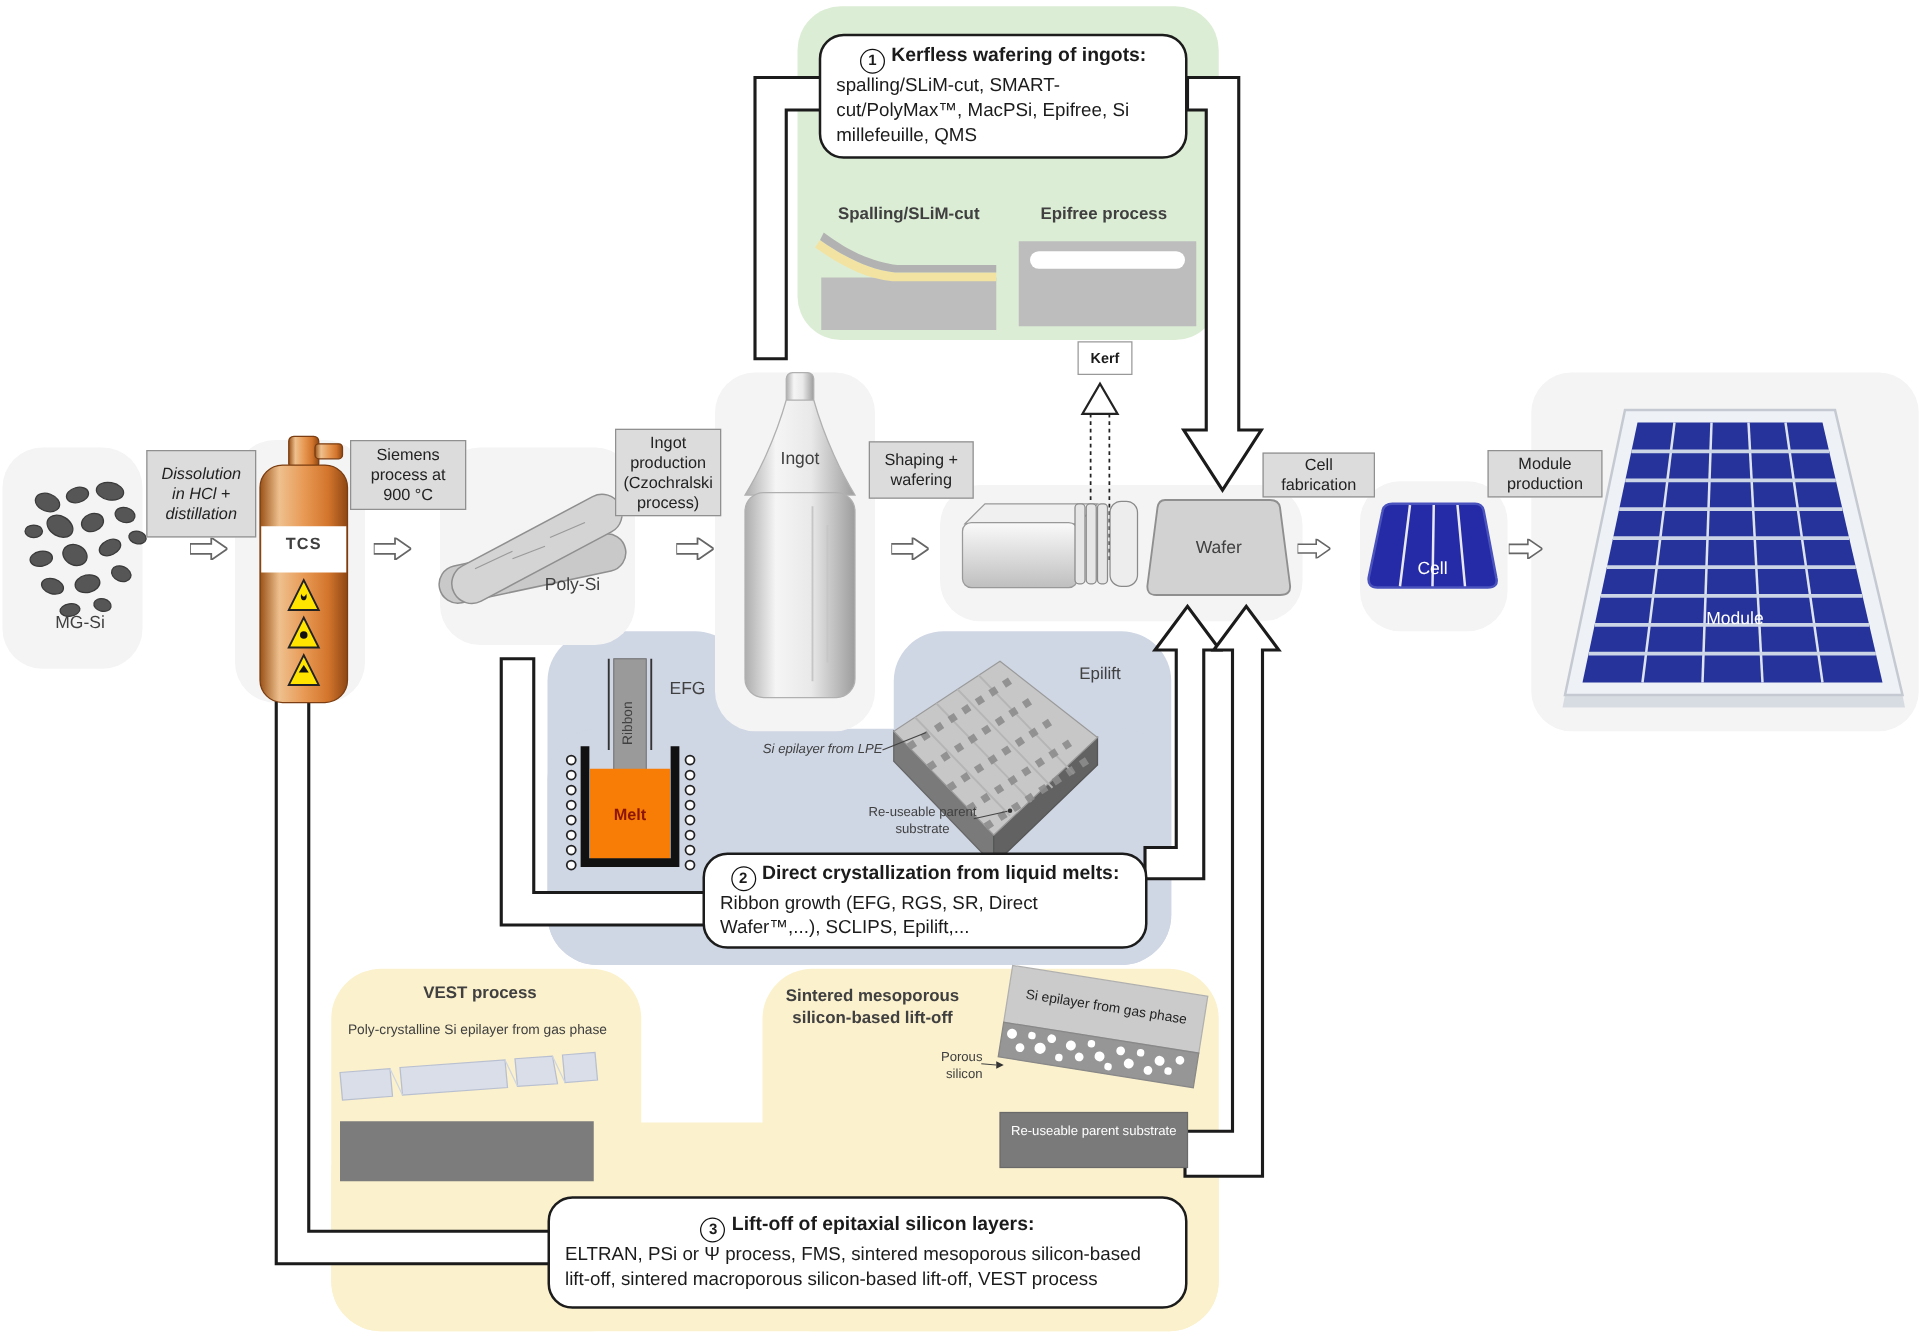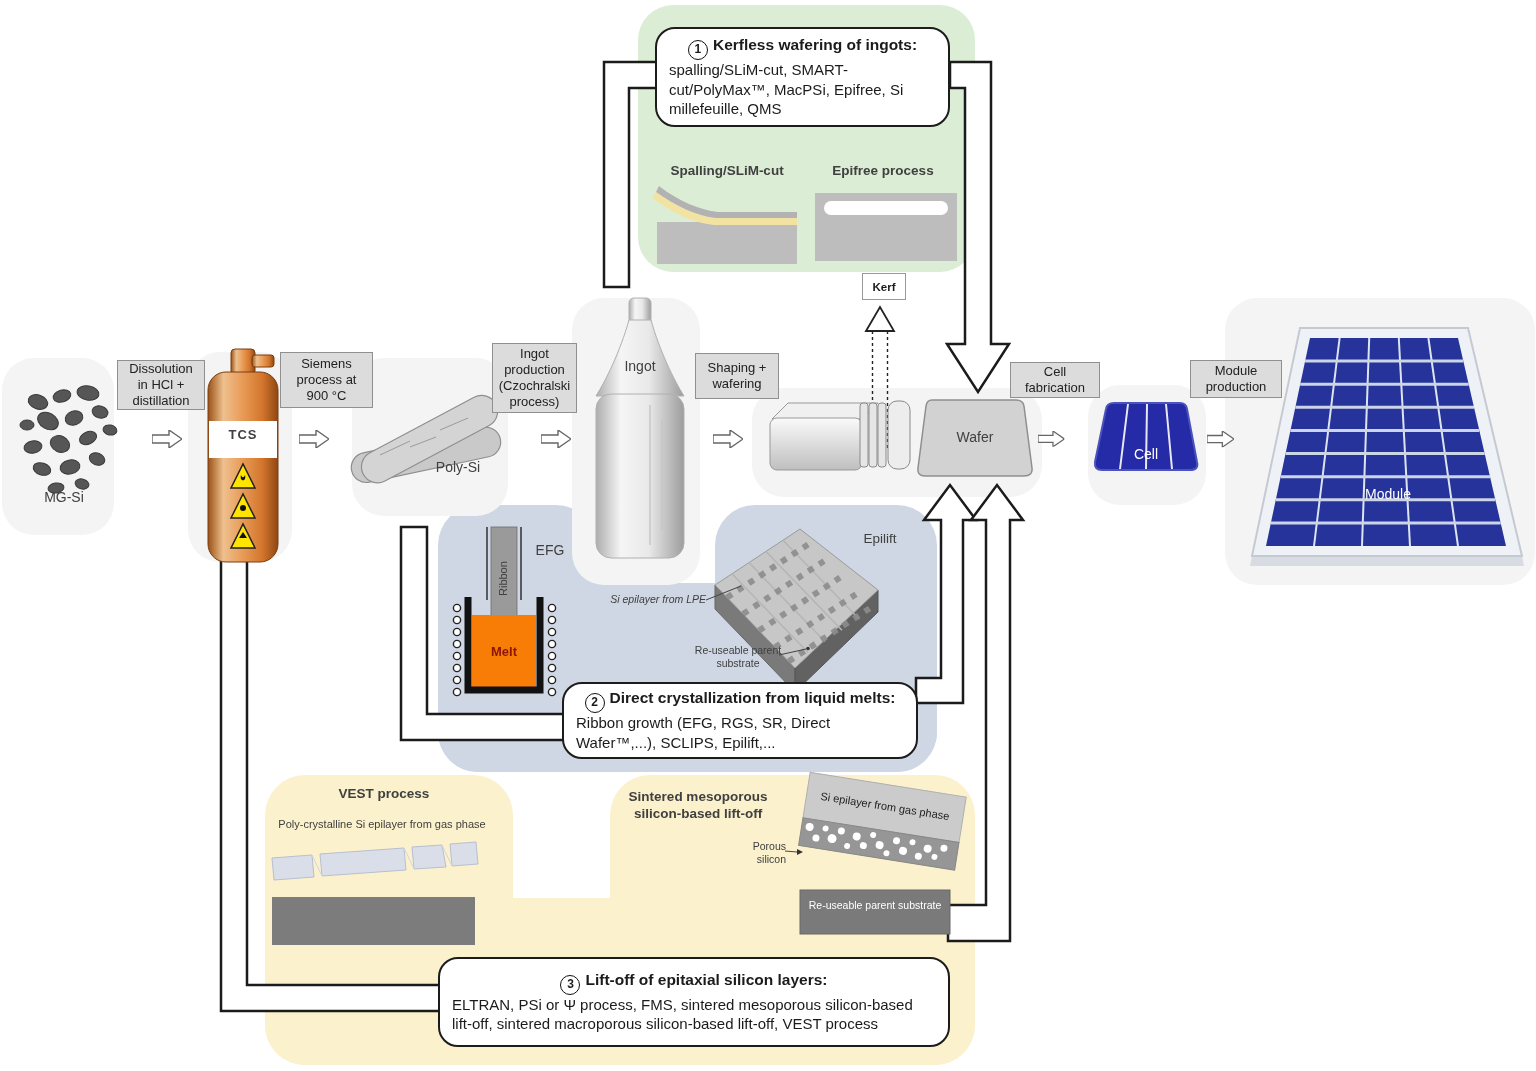--- a/index.html
+++ b/index.html
@@ -311,21 +311,21 @@
   <div class="pbox" style="left:562px;top:682px;width:356px;height:77px;">
     <div class="pbox-title"><span class="circled">2</span><span>Direct crystallization from liquid melts:</span></div>
     <div class="pbox-methods">Ribbon growth (EFG, RGS, SR, Direct Wafer™,...), SCLIPS, Epilift,...</div>
   </div>
 
   <div class="pbox" style="left:438px;top:957px;width:512px;height:90px;">
     <div class="pbox-title"><span class="circled">3</span><span>Lift-off of epitaxial silicon layers:</span></div>
     <div class="pbox-methods">ELTRAN, PSi or Ψ process, FMS, sintered mesoporous silicon-based lift-off, sintered macroporous silicon-based lift-off, VEST process</div>
   </div>
 
-  <div class="step" style="left:117px;top:360px;width:88px;height:50px;">Dissolution in HCl + distillation</div>
+  <div class="step" style="left:117px;top:360px;width:88px;height:70px;font-style:italic;">Dissolution in HCl + distillation</div>
   <div class="step" style="left:280px;top:352px;width:93px;height:56px;">Siemens process at 900 °C</div>
   <div class="step" style="left:492px;top:343px;width:85px;height:70px;">Ingot production (Czochralski process)</div>
   <div class="step" style="left:695px;top:353px;width:84px;height:46px;">Shaping + wafering</div>
   <div class="step" style="left:1010px;top:362px;width:90px;height:36px;">Cell fabrication</div>
   <div class="step" style="left:1190px;top:360px;width:92px;height:38px;">Module production</div>
 
   <div class="lbl" style="left:28px;top:489px;width:72px;">MG-Si</div>
   <div class="lbl bold" style="left:208px;top:427px;width:70px;font-size:13px;letter-spacing:1px;">TCS</div>
   <div class="lbl" style="left:418px;top:459px;width:80px;">Poly-Si</div>
   <div class="lbl" style="left:605px;top:358px;width:70px;">Ingot</div>

